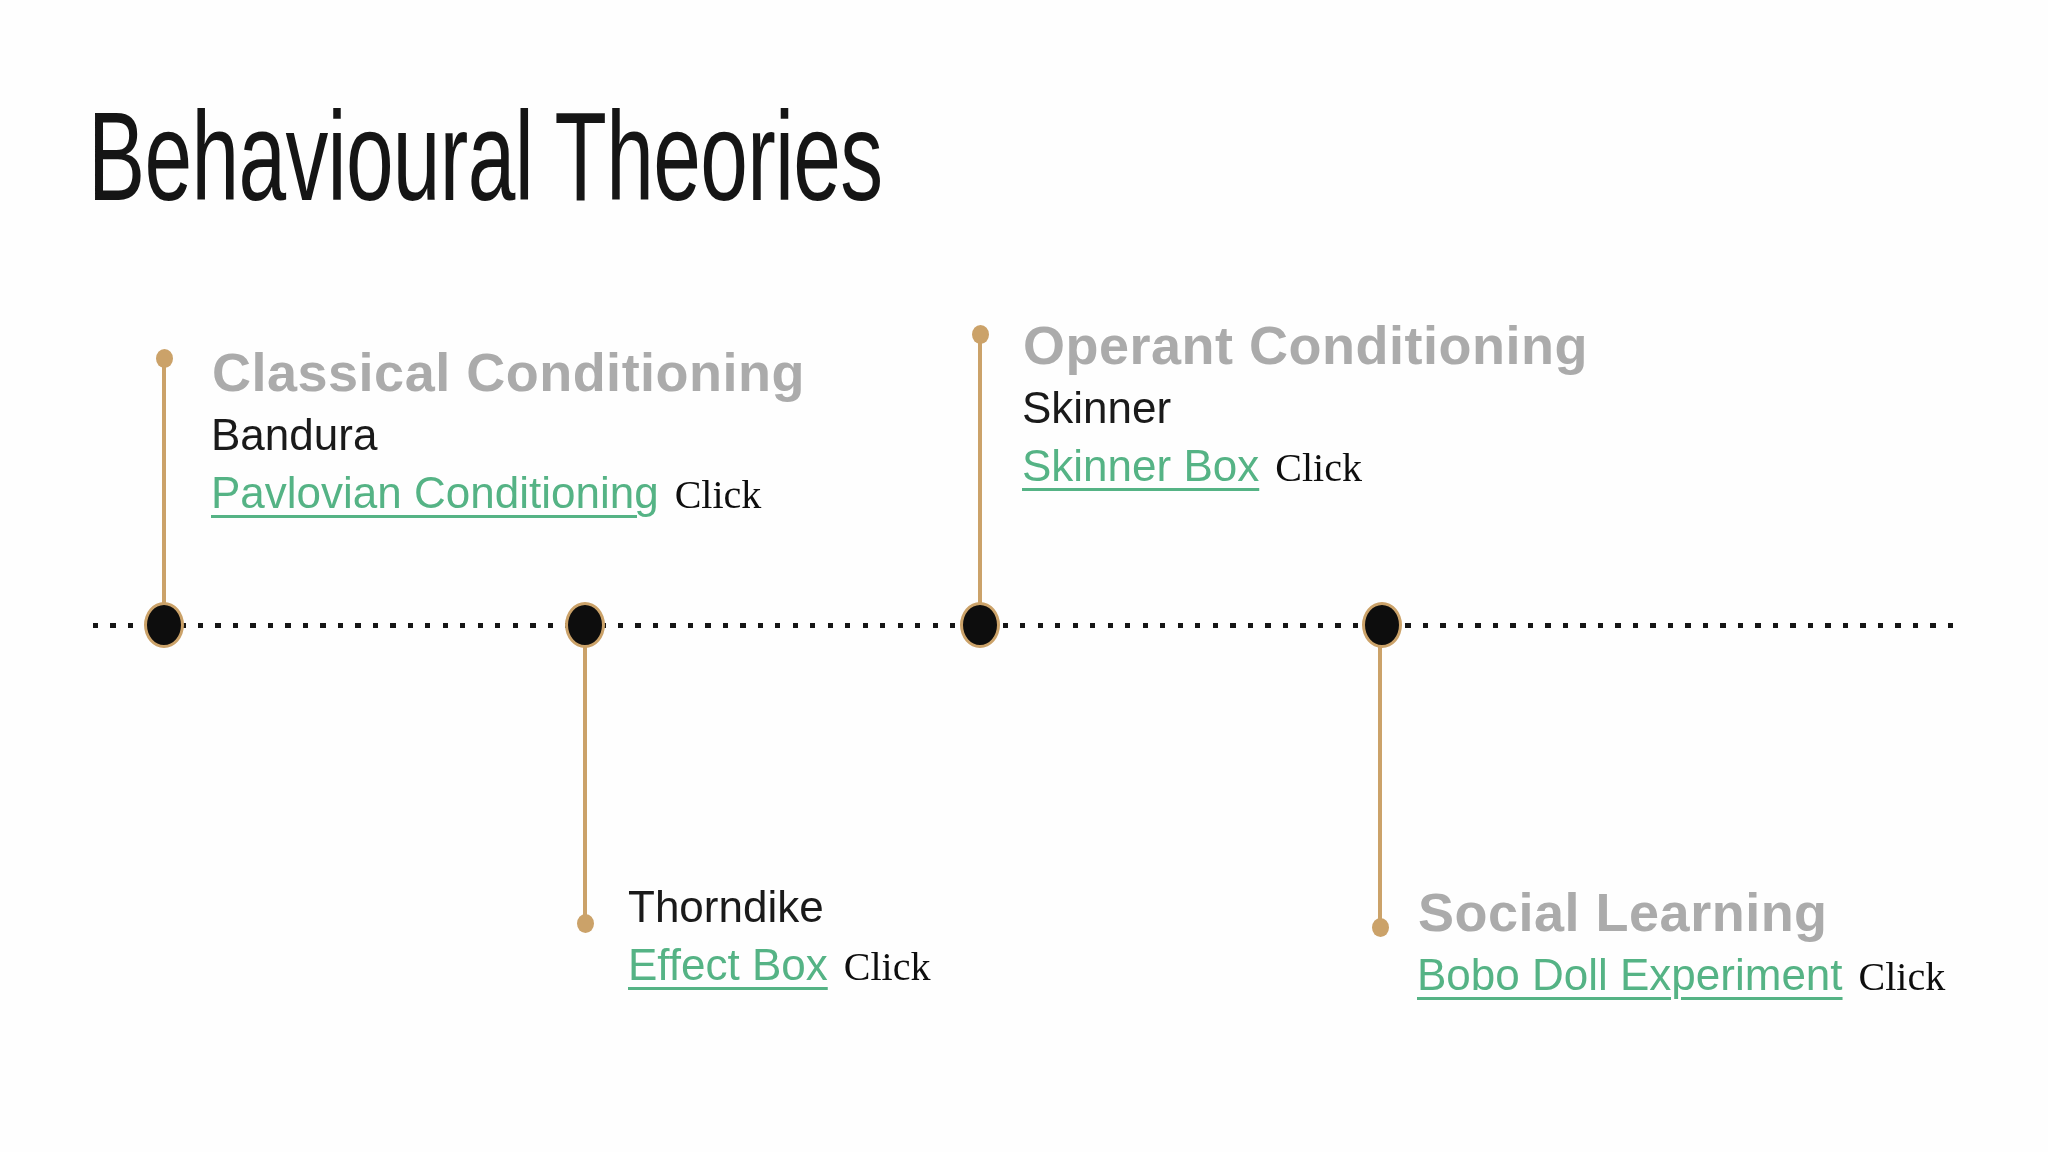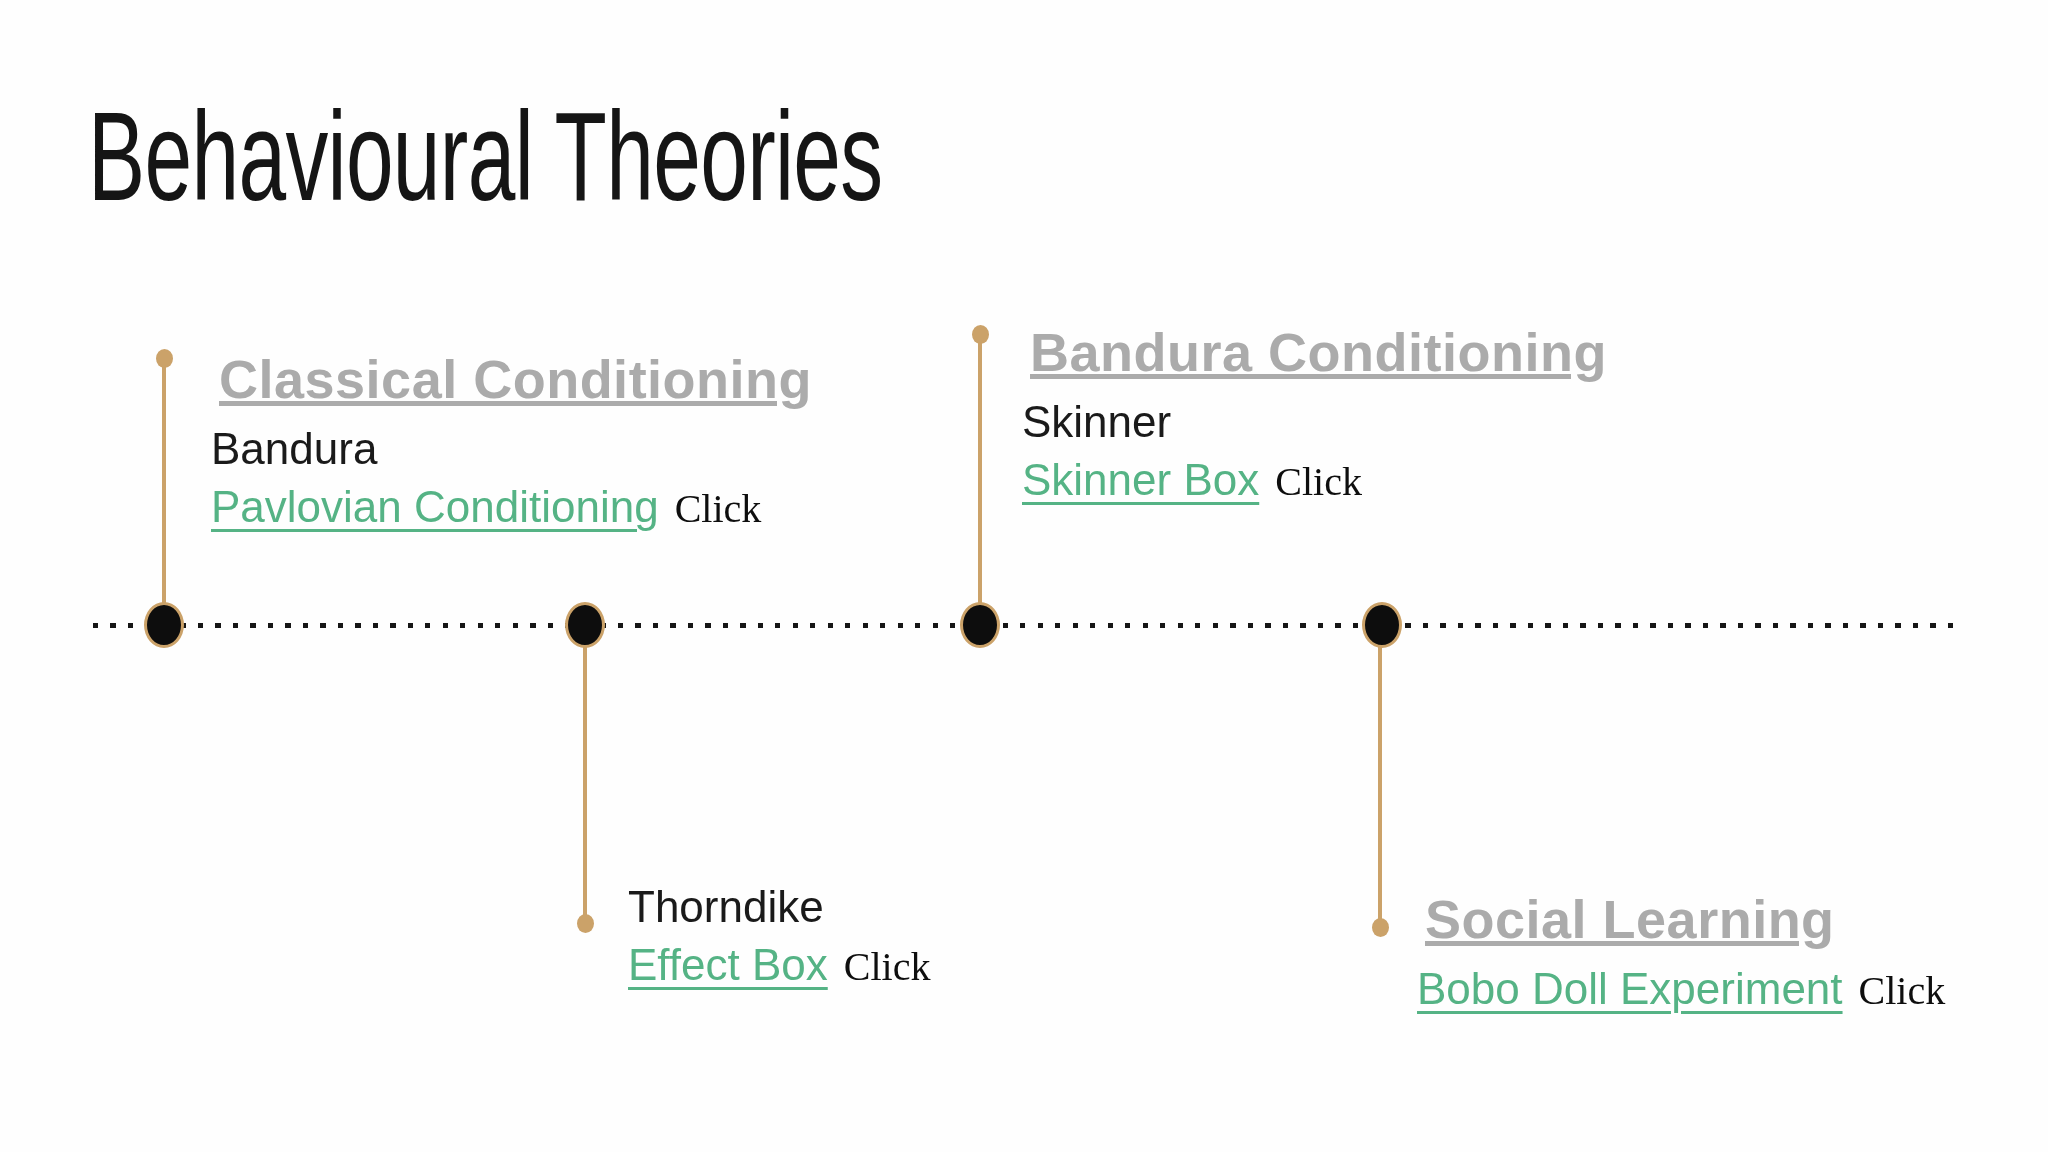--- a/index.html
+++ b/index.html
@@ -68,26 +68,25 @@
   .cap.c2{left:577px;top:914px;}
   .cap.c3{left:972px;top:325px;}
   .cap.c4{left:1372px;top:918px;}
   
   .entry{position:absolute;white-space:nowrap;}
   .entry.e1{left:211px;top:338px;}
   .entry.e2{left:628px;top:878px;}
   .entry.e3{left:1022px;top:311px;}
   .entry.e4{left:1417px;top:878px;}
   .entry-title{
-    margin:8px;
+    margin:1px;
     font-size:54px;font-weight:bold;
     line-height:66px;
     color:var(--heading-gray);
     letter-spacing:0.5px;
-    text-decoration:underline;
   }
   .entry-author{
     font-size:44px;font-weight:400;
     line-height:58px;
     color:var(--text-black);
   }
   .entry-linkrow{
     display:flex;align-items:baseline;gap:16px;
     font-size:44px;line-height:58px;
   }
@@ -140,21 +139,21 @@
 
   <section class="entry e2">
     <div class="entry-author">Thorndike</div>
     <div class="entry-linkrow">
       <a href="#" class="entry-link">Effect Box</a>
       <span class="click-label">Click</span>
     </div>
   </section>
 
   <section class="entry e3">
-    <h2 class="entry-title">Bandura Conditioning</h2>
+    <h2 class="entry-title">Operant Conditioning</h2>
     <div class="entry-author">Skinner</div>
     <div class="entry-linkrow">
       <a href="#" class="entry-link">Skinner Box</a>
       <span class="click-label">Click</span>
     </div>
   </section>
 
   <section class="entry e4">
     <h2 class="entry-title">Social Learning</h2>
     <div class="entry-linkrow">

